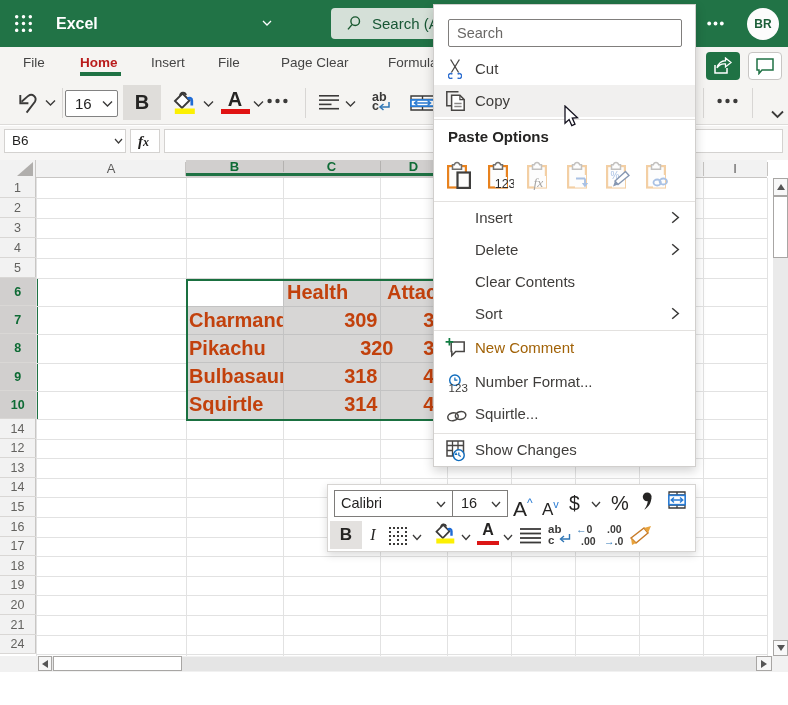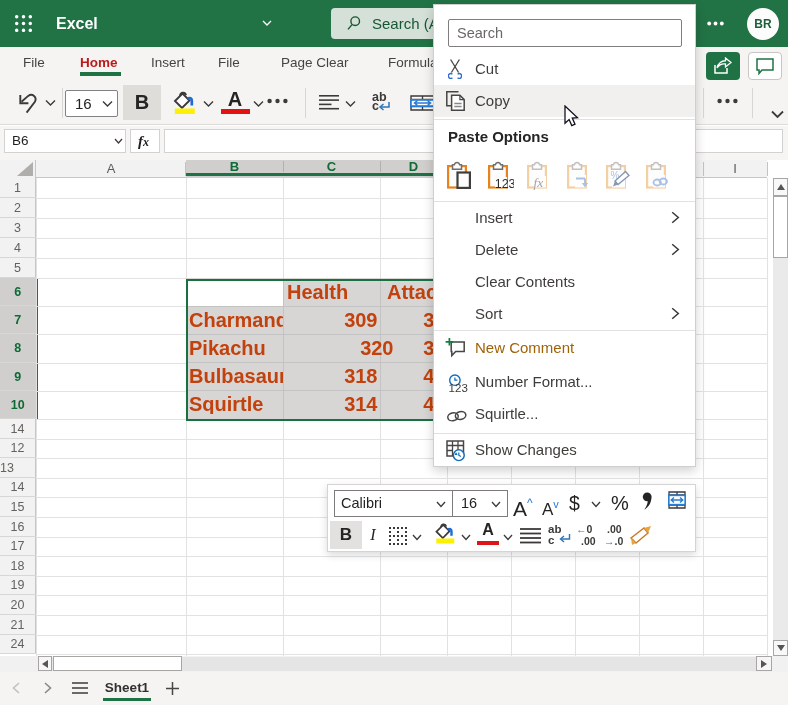--- a/index.html
+++ b/index.html
@@ -200,21 +200,21 @@
       <div class="abs" style="left:0;top:174px;width:37.5px;height:29px;background:#d1cfce;border-right:2px solid #1f7244;line-height:29px;text-align:center;font-size:12.5px;font-weight:700;color:#0e6b35;">8</div>
       <div class="abs" style="left:0;top:202px;width:36px;height:1px;background:#d9d7d5;"></div>
       <div class="abs" style="left:0;top:203px;width:37.5px;height:28px;background:#d1cfce;border-right:2px solid #1f7244;line-height:28px;text-align:center;font-size:12.5px;font-weight:700;color:#0e6b35;">9</div>
       <div class="abs" style="left:0;top:230px;width:36px;height:1px;background:#d9d7d5;"></div>
       <div class="abs" style="left:0;top:231px;width:37.5px;height:28px;background:#d1cfce;border-right:2px solid #1f7244;line-height:28px;text-align:center;font-size:12.5px;font-weight:700;color:#0e6b35;">10</div>
       <div class="abs" style="left:0;top:258px;width:36px;height:1px;background:#d9d7d5;"></div>
       <div class="abs" style="left:0;top:259px;width:36px;height:20px;background:#f2f2f2;border-right:1px solid #c8c6c4;line-height:20px;text-align:center;font-size:12.5px;color:#63625f;">14</div>
       <div class="abs" style="left:0;top:278px;width:36px;height:1px;background:#d9d7d5;"></div>
       <div class="abs" style="left:0;top:279px;width:36px;height:19px;background:#f2f2f2;border-right:1px solid #c8c6c4;line-height:19px;text-align:center;font-size:12.5px;color:#63625f;">12</div>
       <div class="abs" style="left:0;top:297px;width:36px;height:1px;background:#d9d7d5;"></div>
-      <div class="abs" style="left:0;top:298px;width:36px;height:20px;background:#f2f2f2;border-right:1px solid #c8c6c4;line-height:20px;text-align:left;font-size:12.5px;color:#63625f;">13</div>
+      <div class="abs" style="left:0;top:298px;width:36px;height:20px;background:#f2f2f2;border-right:1px solid #c8c6c4;line-height:20px;text-align:center;font-size:12.5px;color:#63625f;">13</div>
       <div class="abs" style="left:0;top:317px;width:36px;height:1px;background:#d9d7d5;"></div>
       <div class="abs" style="left:0;top:318px;width:36px;height:19px;background:#f2f2f2;border-right:1px solid #c8c6c4;line-height:19px;text-align:center;font-size:12.5px;color:#63625f;">14</div>
       <div class="abs" style="left:0;top:336px;width:36px;height:1px;background:#d9d7d5;"></div>
       <div class="abs" style="left:0;top:337px;width:36px;height:20px;background:#f2f2f2;border-right:1px solid #c8c6c4;line-height:20px;text-align:center;font-size:12.5px;color:#63625f;">15</div>
       <div class="abs" style="left:0;top:356px;width:36px;height:1px;background:#d9d7d5;"></div>
       <div class="abs" style="left:0;top:357px;width:36px;height:20px;background:#f2f2f2;border-right:1px solid #c8c6c4;line-height:20px;text-align:center;font-size:12.5px;color:#63625f;">16</div>
       <div class="abs" style="left:0;top:376px;width:36px;height:1px;background:#d9d7d5;"></div>
       <div class="abs" style="left:0;top:377px;width:36px;height:19px;background:#f2f2f2;border-right:1px solid #c8c6c4;line-height:19px;text-align:center;font-size:12.5px;color:#63625f;">17</div>
       <div class="abs" style="left:0;top:395px;width:36px;height:1px;background:#d9d7d5;"></div>
       <div class="abs" style="left:0;top:396px;width:36px;height:20px;background:#f2f2f2;border-right:1px solid #c8c6c4;line-height:20px;text-align:center;font-size:12.5px;color:#63625f;">18</div>
@@ -306,40 +306,20 @@
   <div class="abs" style="left:38px;top:496px;width:14px;height:15px;background:#f6f6f6;border:1px solid #a8a6a4;"></div>
   <svg class="abs" style="left:42px;top:500px;" width="6" height="8" viewBox="0 0 6 8">
       <path d="M6 0 L0 4 L6 8 Z" fill="#555"></path>
     </svg>
   <div class="abs" style="left:53px;top:496px;width:129px;height:15px;background:#fff;border:1px solid #a8a6a4;"></div>
   <div class="abs" style="left:756px;top:496px;width:16px;height:15px;background:#f6f6f6;border:1px solid #a8a6a4;"></div>
   <svg class="abs" style="left:761px;top:500px;" width="6" height="8" viewBox="0 0 6 8">
       <path d="M0 0 L6 4 L0 8 Z" fill="#555"></path>
     </svg>
 
-  <div class="abs" style="left:0;top:512px;width:788px;height:33px;background:#f5f4f3;">
-    <svg class="abs" style="left:12px;top:10px;" width="8" height="12" viewBox="0 0 8 12">
-        <path d="M7 1 L1.5 6 L7 11" stroke="#c3c1bf" stroke-width="1.6" fill="none"></path>
-      </svg>
-    <svg class="abs" style="left:44px;top:10px;" width="8" height="12" viewBox="0 0 8 12">
-        <path d="M1 1 L6.5 6 L1 11" stroke="#8a8886" stroke-width="1.6" fill="none"></path>
-      </svg>
-    <svg class="abs" style="left:72px;top:10px;" width="16" height="12" viewBox="0 0 16 12">
-        <g stroke="#484644" stroke-width="1.6">
-          <path d="M0 1 H16"></path>
-          <path d="M0 6 H16"></path>
-          <path d="M0 11 H16"></path>
-        </g>
-      </svg>
-    <div class="abs" style="left:103px;top:4px;width:48px;height:24px;line-height:24px;text-align:center;font-size:13.5px;color:#323130;font-weight:700;">Sheet1</div>
-    <div class="abs" style="left:103px;top:26px;width:48px;height:3px;background:#1f7244;"></div>
-    <svg class="abs" style="left:166px;top:10px;" width="13" height="13" viewBox="0 0 13 13">
-        <path d="M6.5 0 V13 M0 6.5 H13" stroke="#484644" stroke-width="1.5"></path>
-      </svg>
-  </div>
 </div>
 
 <div class="abs" style="left:433px;top:4px;width:263px;height:463px;background:#fff;border:1px solid #d1cfcd;box-shadow:0 4px 10px rgba(0,0,0,0.18);"></div>
 <div class="abs" style="left:448px;top:19px;width:234px;height:28px;background:#fff;border:1px solid #807e7c;border-radius:2px;"></div>
 <div class="abs" style="left:457px;top:19px;height:28px;line-height:28px;font-size:14.5px;color:#6a6866;">Search</div>
 
 <div id="menuitems">
     <div class="abs" style="left:475px;top:53px;height:32px;line-height:32px;font-size:15px;color:#3f3d3b;">Cut</div>
     <div class="abs" style="left:434px;top:85px;width:261px;height:32px;background:#f1f0ef;"></div>
     <div class="abs" style="left:475px;top:85px;height:32px;line-height:32px;font-size:15px;color:#3f3d3b;">Copy</div>

